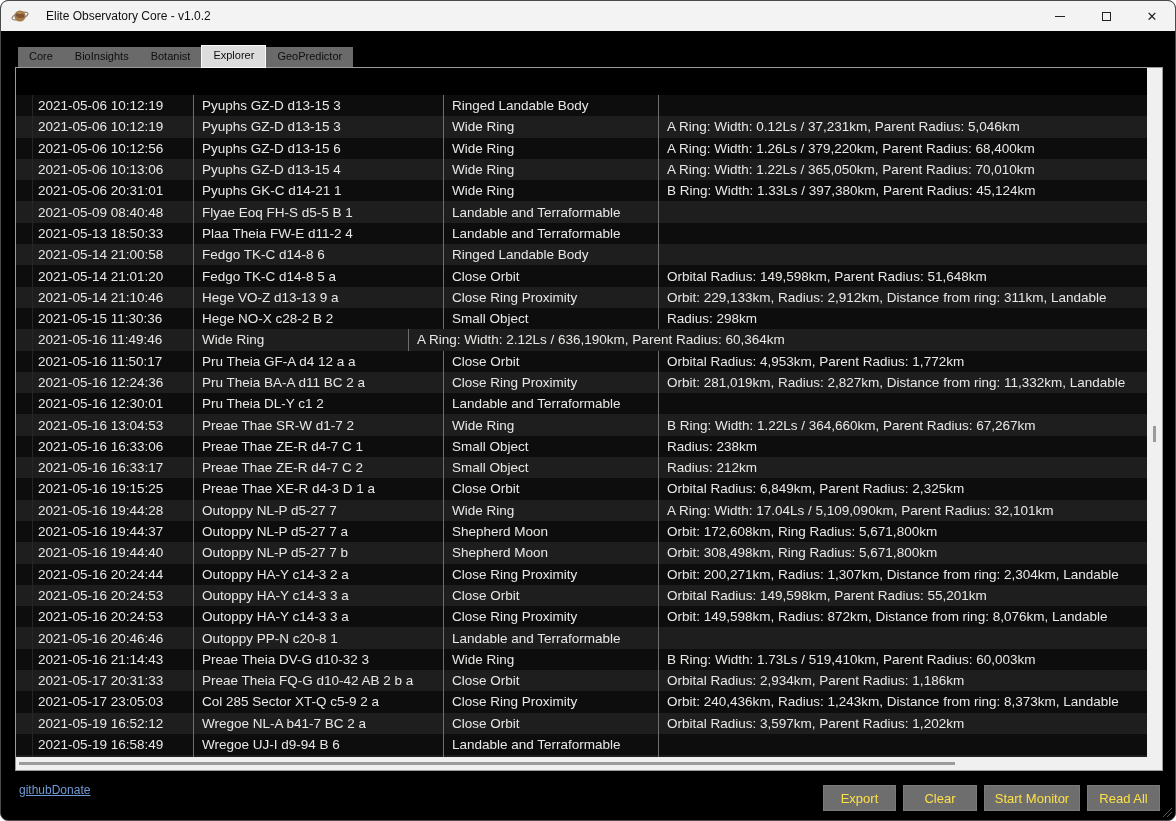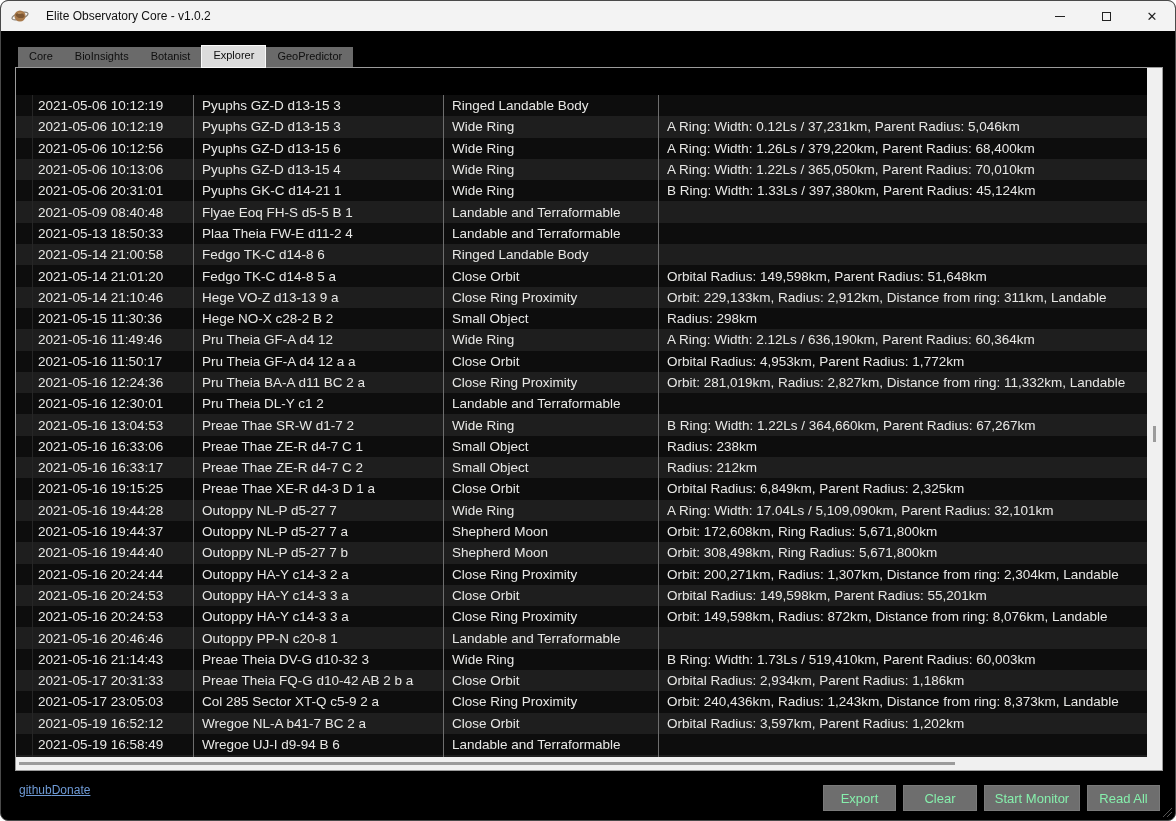--- a/index.html
+++ b/index.html
@@ -51,21 +51,21 @@
   .c.det{flex:1;padding-left:8px;}
   
   .vscroll{position:absolute;top:0;right:0;width:15px;bottom:13px;background:var(--scrollbar-track);}
   .vthumb{position:absolute;left:6px;width:3px;top:358px;height:16px;background:var(--scrollbar-thumb);}
   .hscroll{position:absolute;left:0;right:0;bottom:0;height:13px;background:var(--scrollbar-track);}
   .hthumb{position:absolute;left:3px;width:936px;top:5px;height:3px;background:var(--scrollbar-thumb);}
   
   .links{position:absolute;left:18px;top:782px;display:flex;line-height:14px;}
   .link{color:var(--link);font-size:12px;text-decoration:underline;cursor:pointer;}
   .buttons{position:absolute;top:784px;right:15px;display:flex;}
-  .btn{background:var(--button-bg);color:#86efac;font-size:13px;height:26px;display:flex;
+  .btn{background:var(--button-bg);color:#fde047;font-size:13px;height:26px;display:flex;
     align-items:center;justify-content:center;cursor:default;border:1px solid #7a7a7a;}
   .btn-export{width:73px;margin-right:7px;}
   .btn-clear{width:74px;margin-right:7px;}
   .btn-monitor{width:96px;margin-right:7px;}
   .btn-readall{width:73px;}
   .grip{position:absolute;right:3px;bottom:3px;width:10px;height:10px;
     background:linear-gradient(135deg,transparent 50%,#555 50%,#555 55%,transparent 55%,transparent 70%,#555 70%,#555 75%,transparent 75%);}
 </style>
 </head>
 <body>
@@ -181,21 +181,20 @@
           <div class="row">
     <div class="c stub"></div>
     <div class="c time">2021-05-15 11:30:36</div>
     <div class="c body">Hege NO-X c28-2 B 2</div>
     <div class="c desc">Small Object</div>
     <div class="c det">Radius: 298km</div>
   </div>
           <div class="row">
     <div class="c stub"></div>
     <div class="c time">2021-05-16 11:49:46</div>
-    <div class="c body">Pru Theia GF-A d4 12</div>
     <div class="c desc">Wide Ring</div>
     <div class="c det">A Ring: Width: 2.12Ls / 636,190km, Parent Radius: 60,364km</div>
   </div>
           <div class="row">
     <div class="c stub"></div>
     <div class="c time">2021-05-16 11:50:17</div>
     <div class="c body">Pru Theia GF-A d4 12 a a</div>
     <div class="c desc">Close Orbit</div>
     <div class="c det">Orbital Radius: 4,953km, Parent Radius: 1,772km</div>
   </div>

